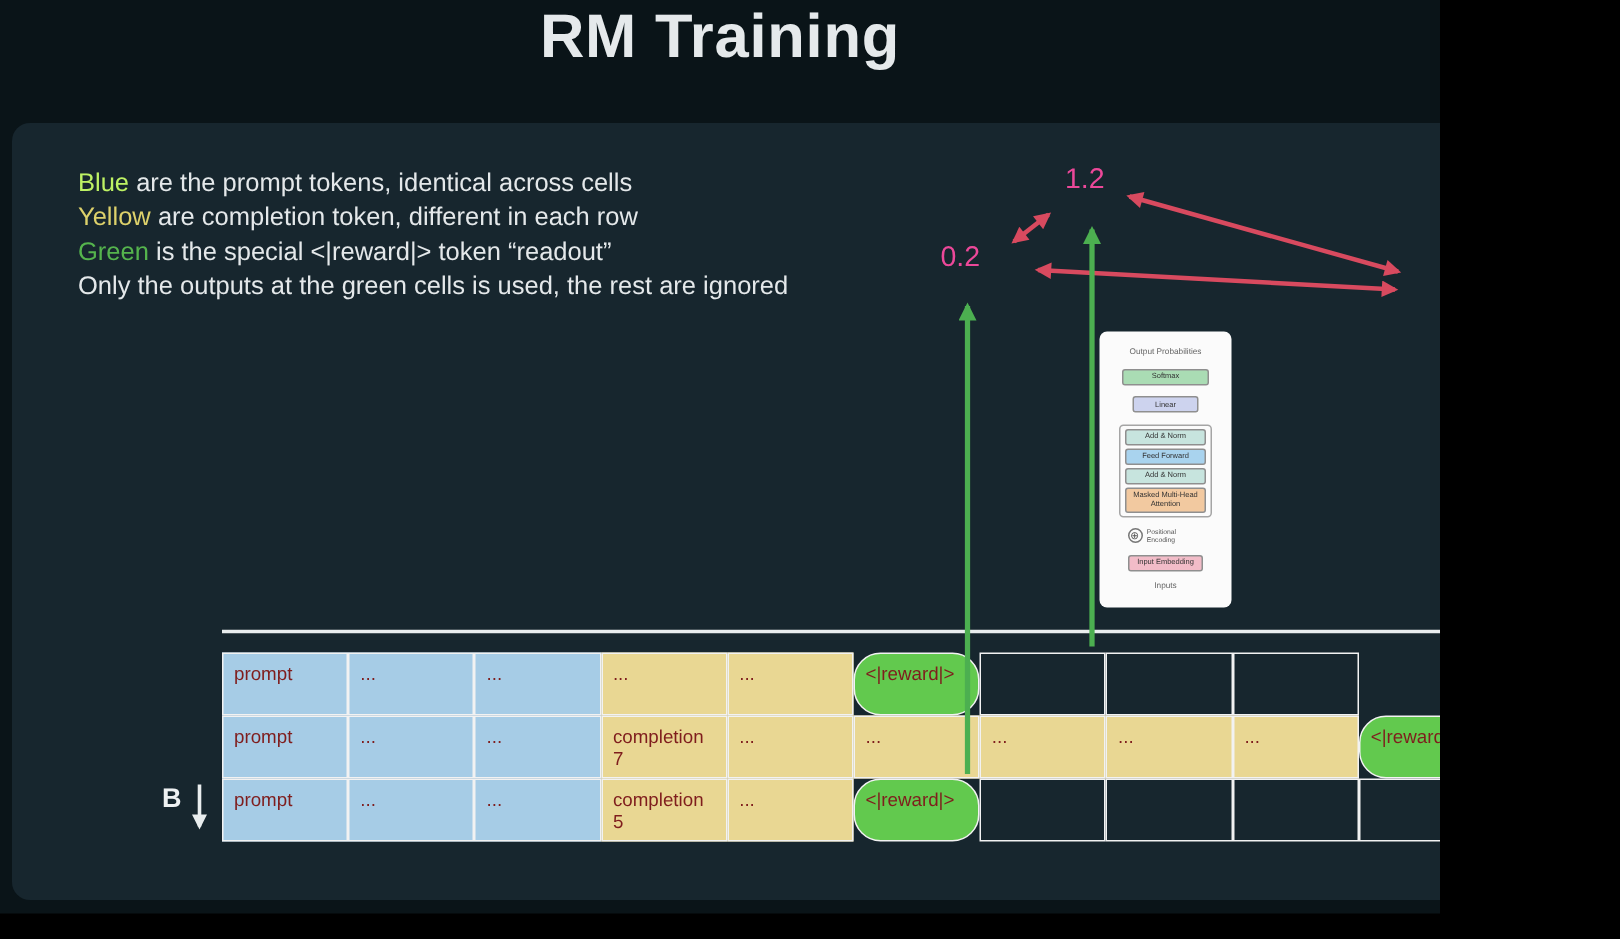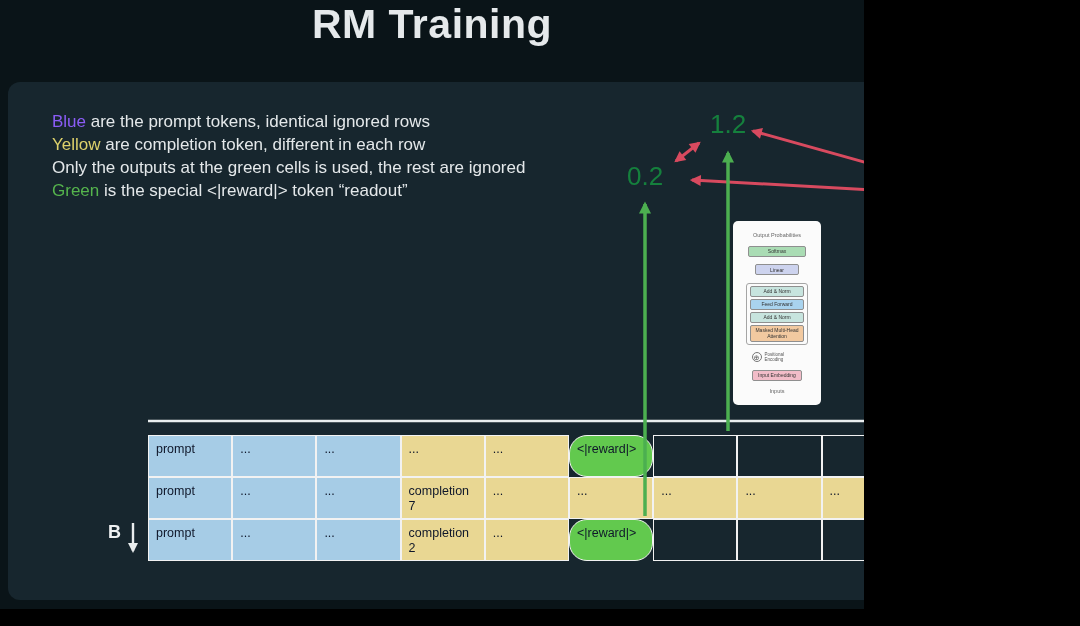--- a/index.html
+++ b/index.html
@@ -1,50 +1,50 @@
 <!DOCTYPE html>
 <html><head>
 <meta charset="utf-8">
 <style>
   * { margin:0; padding:0; box-sizing:border-box; }
   html,body { background:#000; }
   body { font-family:"Liberation Sans", sans-serif; }
-  .stage { position:relative; width:864px; height:626px; background:#0a1418; overflow:hidden;padding-left:37px; }
+  .stage { position:relative; width:960px; height:626px; background:#0a1418; overflow:hidden;padding-left:37px; }
 
   .title { position:absolute; top:1px; left:0; width:100%; text-align:center;
            font-size:41px; font-weight:700; color:#e5e9eb; letter-spacing:.5px; }
 
   .panel { position:absolute; left:8px; top:82px; width:1062px; height:518px;
            background:#17262e; border-radius:12px; }
 
   .bottom-bar { position:absolute; left:0; bottom:0; width:100%; height:17px; background:#000; }
 
   .legend { position:absolute; left:52px; top:110px; font-size:17px; line-height:23px; color:#e4e8ea; }
-  .kw-blue   { color:#8b5cf6; }
+  .kw-blue   { color:#bef264; }
   .kw-yellow { color:#ddd16b; }
   .kw-green  { color:#55b44d; }
 
-  .reward { position:absolute; font-size:26px; font-weight:500; color:#15803d; z-index:6; }
+  .reward { position:absolute; font-size:19px; font-weight:500; color:#ec4899; z-index:6; }
   #reward-row1 { left:710px; top:109px; }
   #reward-row2 { left:959px; top:170px;font-style:italic; }
   #reward-row3 { left:627px; top:161px; }
 
   .loss-note { position:absolute; left:830px; top:224px; width:108px;
                font-size:15px; line-height:19px; font-weight:500; color:#df6286; }
 
   .axis-label { position:absolute; color:#eef1f2; font-weight:700; font-size:18px; z-index:6; }
   #t-label { left:966px; top:394px; }
   #b-label { left:108px; top:522px; }
 
   svg.overlay { position:absolute; left:0; top:0; z-index:5; pointer-events:none; }
 
   
   .token-table { position:absolute; left:148px; top:435px; width:842px; z-index:2; }
   .trow  { display:grid; grid-template-columns:repeat(10,1fr); height:42px; }
-  .tcell { border:1.5px solid #f2f2f2; font-size:12.5px; line-height:15px; color:#0f172a;
+  .tcell { border:1.5px solid #f2f2f2; font-size:12.5px; line-height:15px; color:#7f1d1d;
            padding:6px 5px 0 7px; display:flex; align-items:flex-start; overflow:hidden; }
   .tcell.blue   { background:#a6cce6; }
   .tcell.yellow { background:#e9d793; }
   .tcell.green  { background:#62c94e;border-radius:18px; }
   .tcell.empty  { background:transparent; }
 
   
   .txf { position:absolute; left:733px; top:221px; width:88px; height:184px;
          background:#fbfbfb; border-radius:5px; z-index:4; overflow:hidden;
          display:flex; flex-direction:column; align-items:center; justify-content:space-evenly;
@@ -69,24 +69,24 @@
 </head>
 <body>
 
 <div class="stage">
 
   <div class="title">RM Training</div>
 
   <div class="panel"></div>
 
   <div class="legend">
-    <div><span class="kw-blue">Blue</span><span> are the prompt tokens, identical ignored rows</span></div>
+    <div><span class="kw-blue">Blue</span><span> are the prompt tokens, identical across cells</span></div>
     <div><span class="kw-yellow">Yellow</span><span> are completion token, different in each row</span></div>
+    <div><span class="kw-green">Green</span><span> is the special &lt;|reward|&gt; token “readout”</span></div>
     <div>Only the outputs at the green cells is used, the rest are ignored</div>
-    <div><span class="kw-green">Green</span><span> is the special &lt;|reward|&gt; token “readout”</span></div>
   </div>
 
   <span class="reward" id="reward-row1">1.2</span>
   <span class="reward" id="reward-row2">-0.5</span>
   <span class="reward" id="reward-row3">0.2</span>
 
 
   <span class="axis-label" id="t-label">T</span>
   <span class="axis-label" id="b-label">B</span>
 
@@ -129,21 +129,21 @@
         <div class="tcell yellow">...</div>
         <div class="tcell yellow">...</div>
         <div class="tcell yellow">...</div>
         <div class="tcell yellow">...</div>
         <div class="tcell green">&lt;|reward|&gt;</div>
       </div>
       <div class="trow">
         <div class="tcell blue">prompt</div>
         <div class="tcell blue">...</div>
         <div class="tcell blue">...</div>
-        <div class="tcell yellow">completion 2</div>
+        <div class="tcell yellow">completion 5</div>
         <div class="tcell yellow">...</div>
         <div class="tcell green">&lt;|reward|&gt;</div>
         <div class="tcell empty"></div>
         <div class="tcell empty"></div>
         <div class="tcell empty"></div>
         <div class="tcell empty"></div>
       </div>
     </div>
 
   <svg class="overlay" width="1080" height="626">

